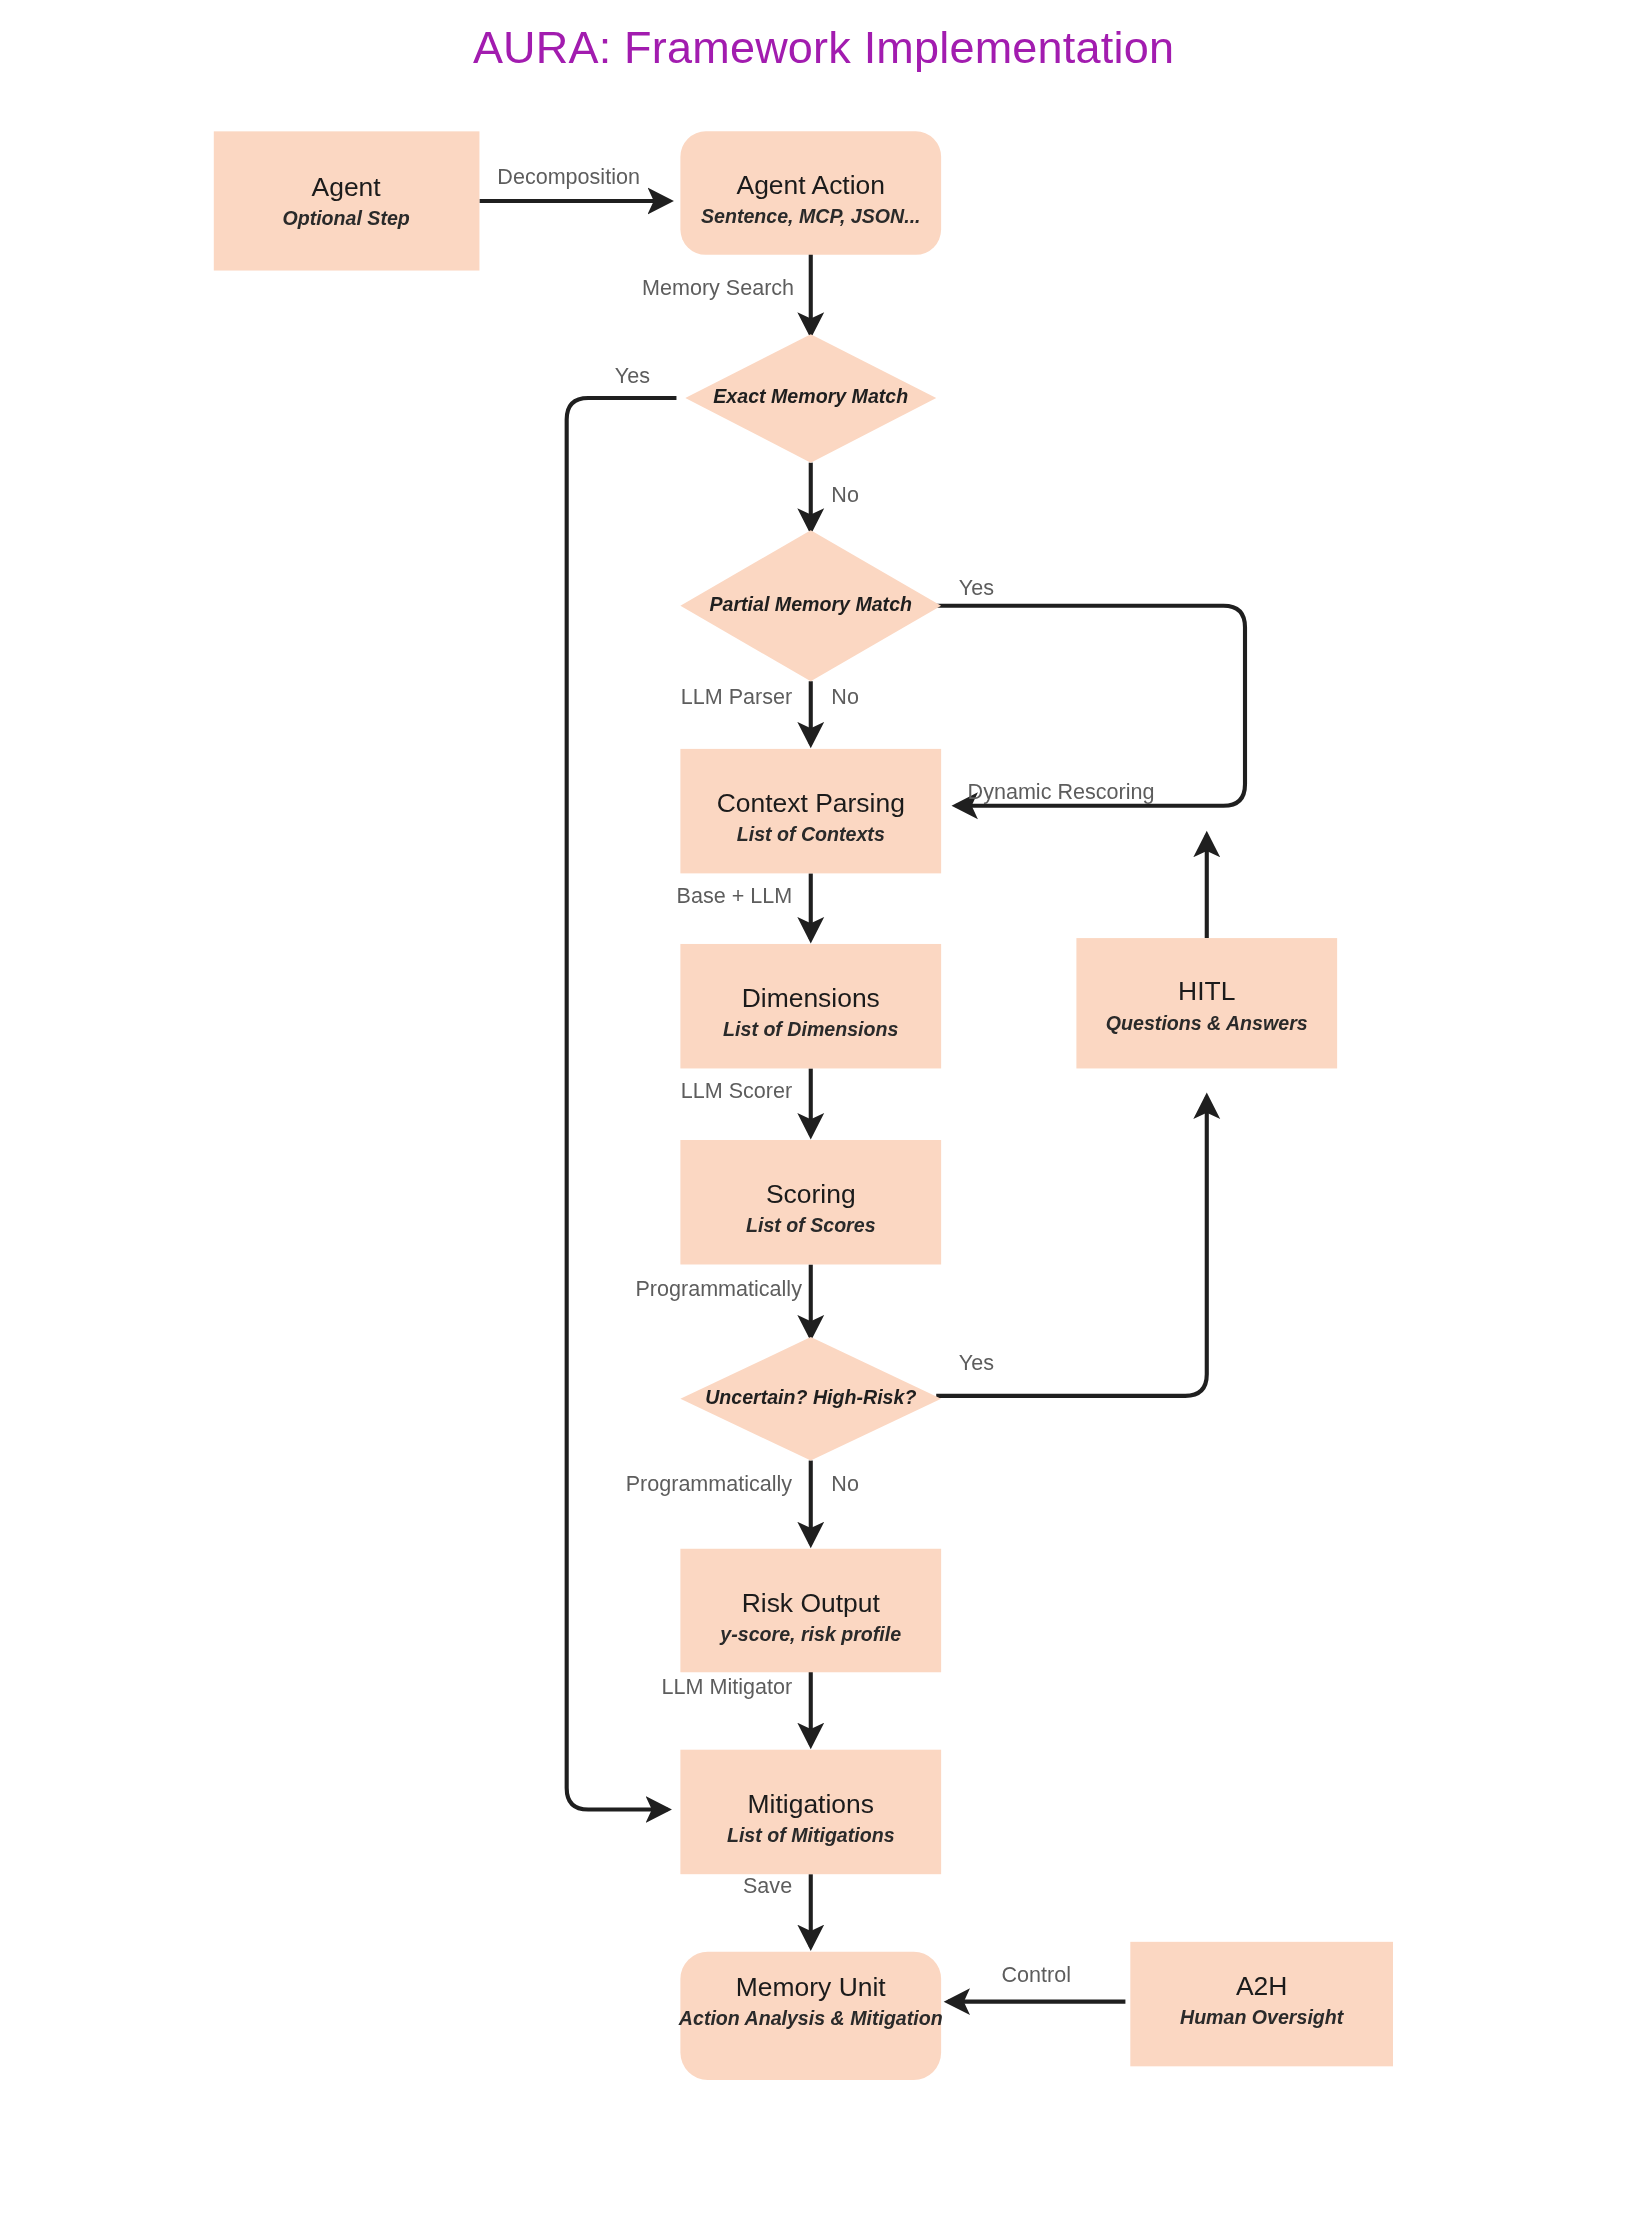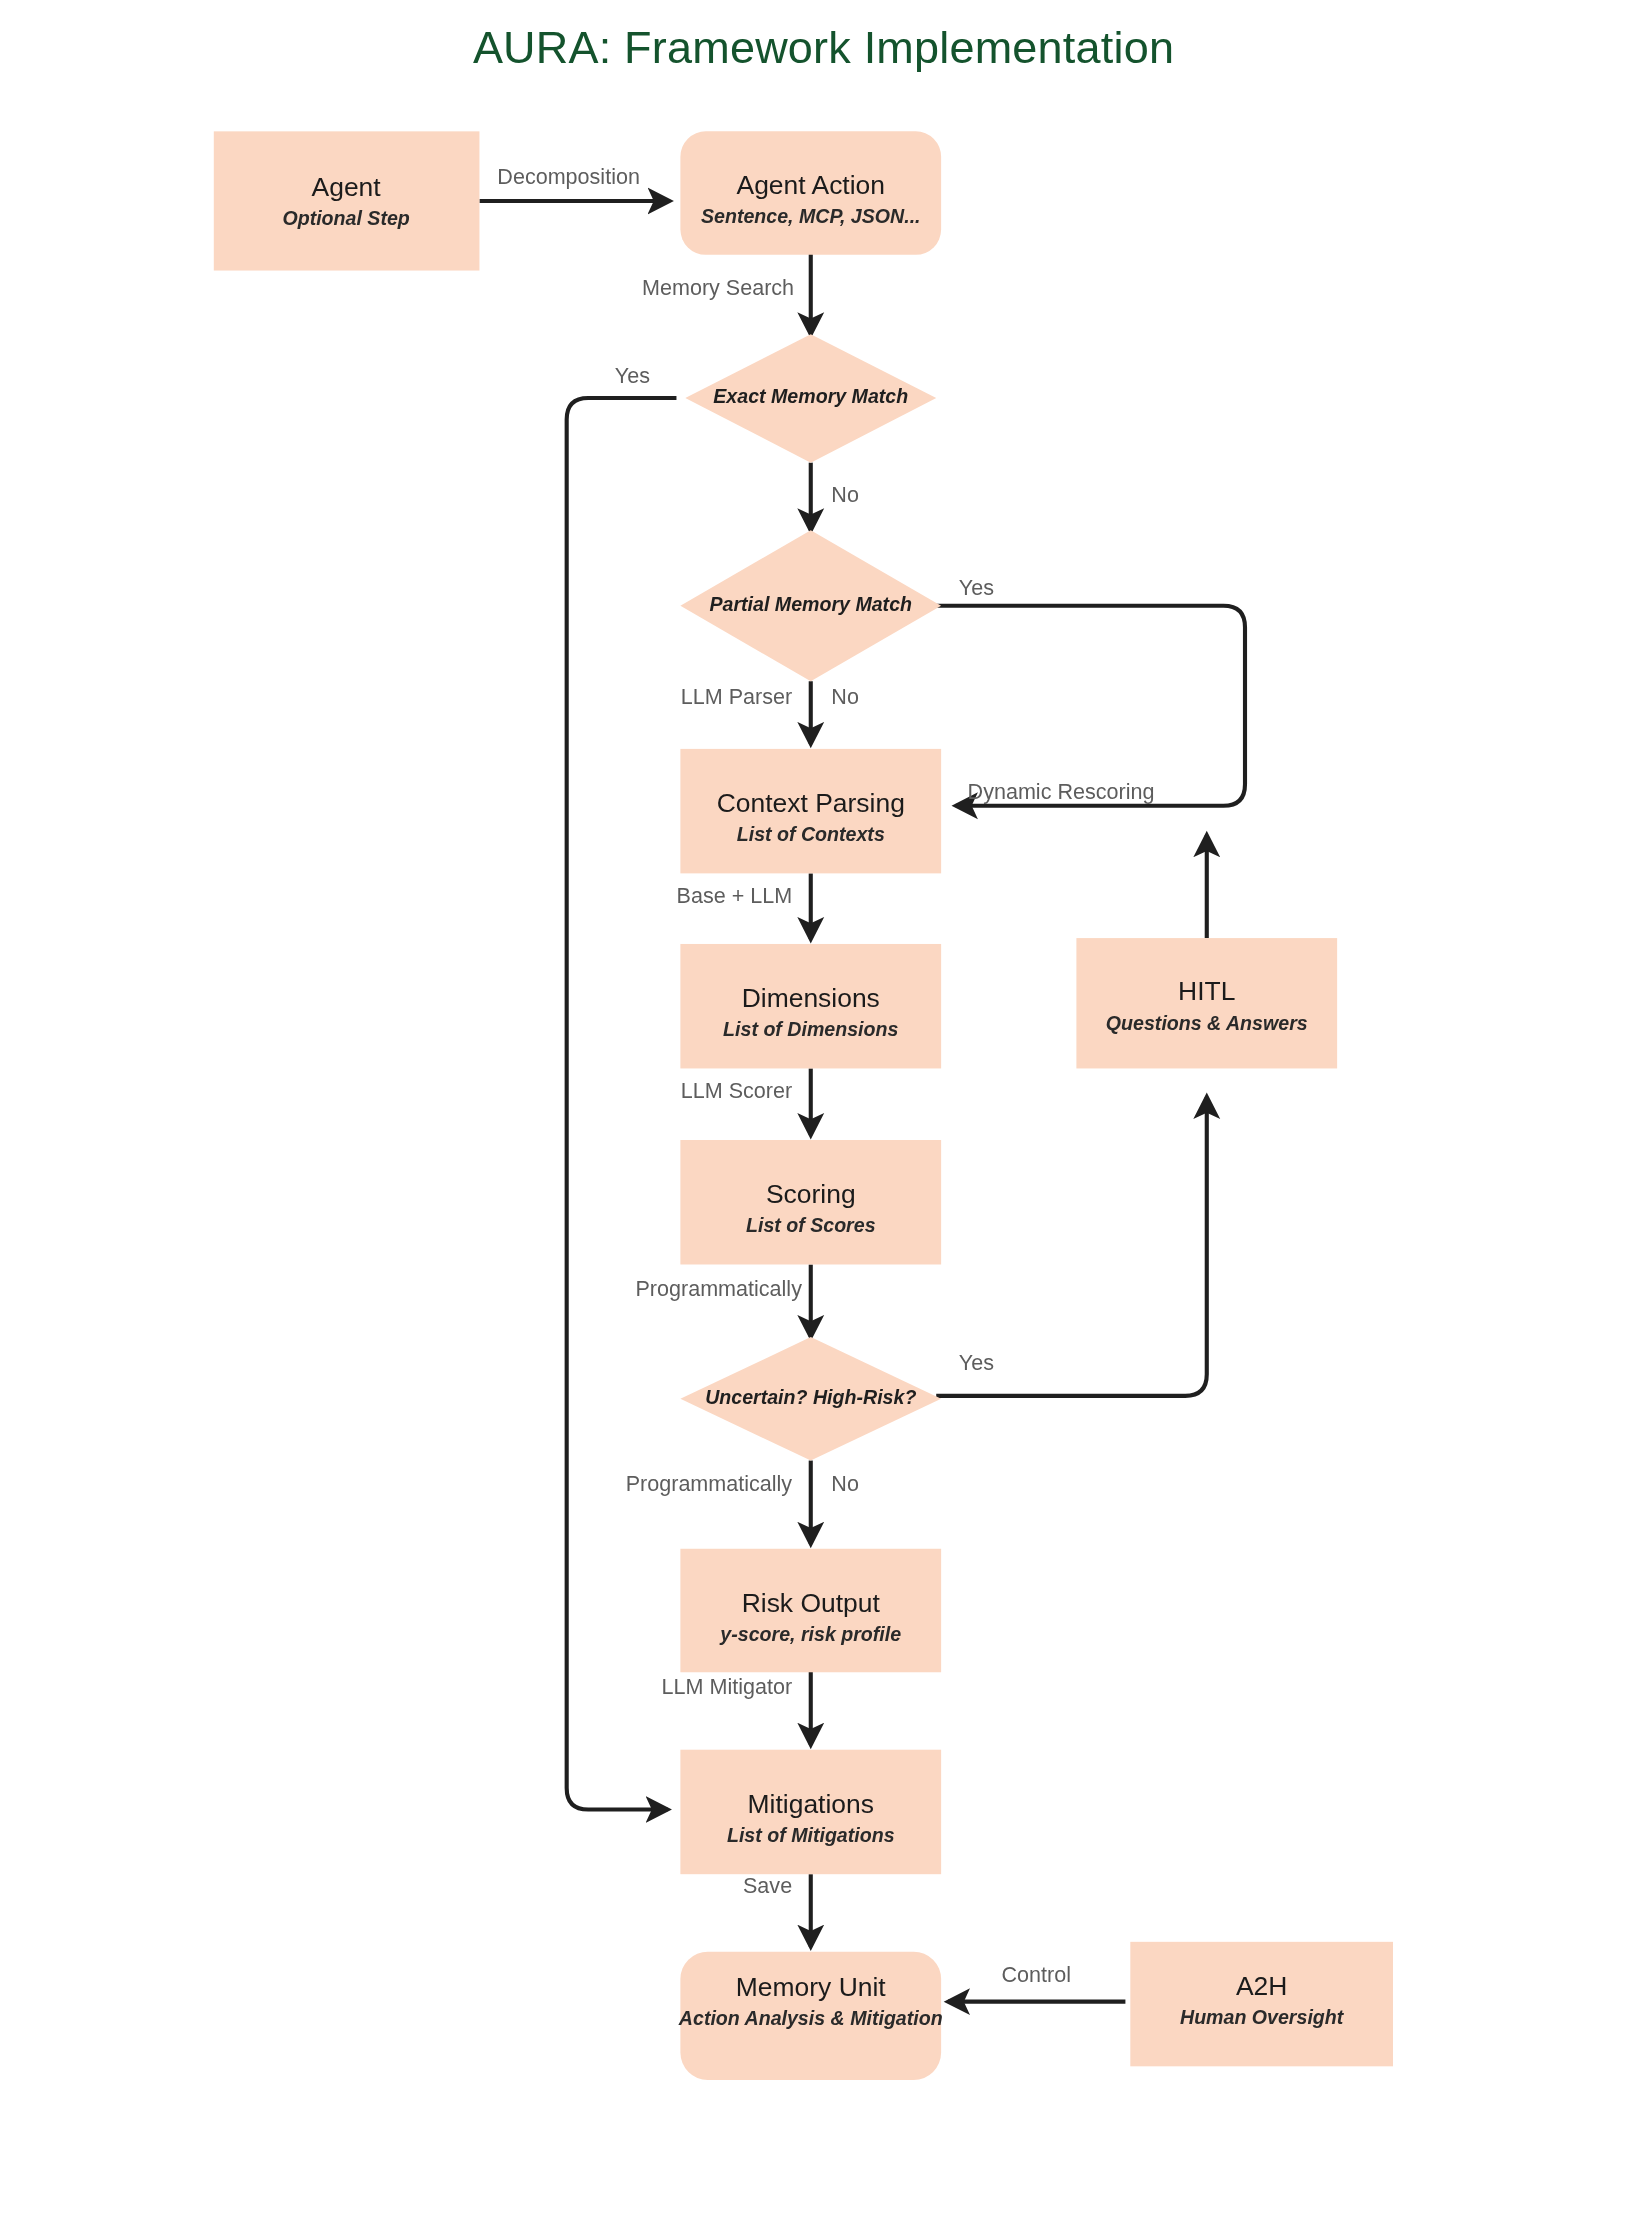--- a/index.html
+++ b/index.html
@@ -19,21 +19,21 @@
     height: 2231px;
     background: #ffffff;
   }
   .diagram-title {
     position: absolute;
     left: 0;
     top: 21.6px;
     width: 1647px;
     text-align: center;
     font-size: 45px;
-    color: #14532d;
+    color: #a21caf;
     font-family: "Liberation Sans", sans-serif;
     letter-spacing: 0.2px;
   }
   svg#flow {
     position: absolute;
     left: 0;
     top: 0;
     width: 1647px;
     height: 2231px;
   }

